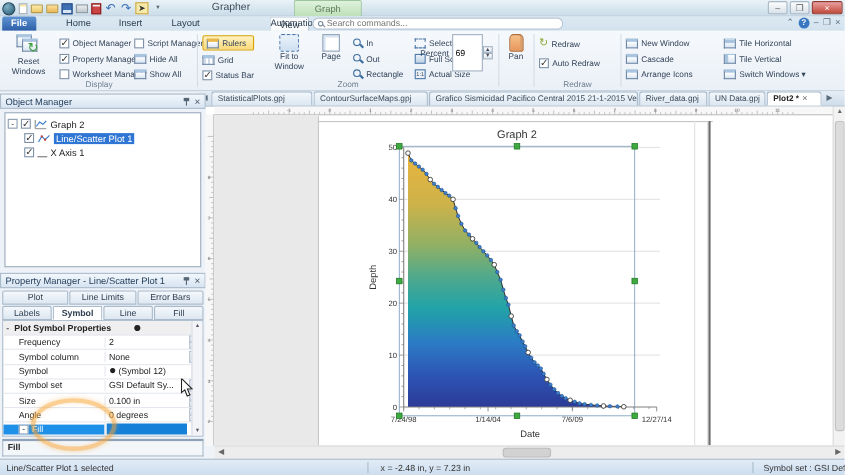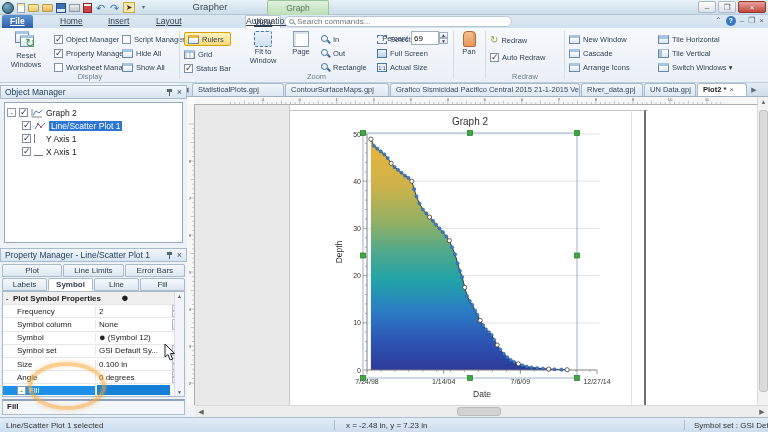--- a/index.html
+++ b/index.html
@@ -27,21 +27,21 @@
   #ctx-graph { position:absolute; left:267px; top:0px; width:62px; height:15px; text-align:center;
     background:linear-gradient(#DFF2DC,#BCDFB8); border:1px solid #9CC49A; border-bottom:none;
     color:#5A7A58; font-size:8.5px; line-height:14px; border-radius:2px 2px 0 0; }
   #win-controls { position:absolute; right:2px; top:1px; display:flex; gap:2px; }
   .wbtn { width:18px; height:12px; font-size:8px; line-height:11px; text-align:center; color:#555;
     background:linear-gradient(#FDFDFD,#D9E2EA); border:1px solid #A9B8C6; border-radius:2px; }
   .wbtn.close { background:linear-gradient(#E9A0A0,#C14A3A); color:#fff; border-color:#93362B; width:28px; }
 
   
   #tabrow { position:absolute; left:0; top:15px; width:768px; height:13px; background:linear-gradient(#DCE9F2,#D2E2EE); }
-  .mtab { position:absolute; top:0; height:13px; line-height:13px; padding:0 8px; font-size:8.5px; color:#2E3E4E;text-decoration:underline; }
+  .mtab { position:absolute; top:0; height:13px; line-height:13px; padding:0 8px; font-size:8.5px; color:#2E3E4E; }
   .mtab.file { background:linear-gradient(#5E93D2,#2D5FA8); color:#fff; border-radius:2px 2px 0 0; font-weight:bold; }
   .mtab.active { background:#FAFCFE; border:1px solid #B9C6D5; border-bottom:none; border-radius:2px 2px 0 0; }
   #searchbox { position:absolute; left:284px; top:16px; width:228px; height:11px; background:#fff;
     border:1px solid #B9C6D5; border-radius:6px; display:flex; align-items:center; padding:0 4px; gap:3px; }
   #searchbox input { border:none; outline:none; flex:1; font-size:8px; color:#8a97a5; font-family:"Liberation Sans",sans-serif; background:transparent; }
   .mag { width:5px; height:5px; border:1px solid #7A8BA0; border-radius:50%; position:relative; flex:none; }
   .mag::after { content:""; position:absolute; width:3px; height:1px; background:#7A8BA0; transform:rotate(45deg); right:-3px; bottom:-1px; }
   #mini-controls { position:absolute; right:4px; top:16px; display:flex; gap:4px; align-items:center; }
   .mini { font-size:8px; color:#5A6B7C; line-height:10px; }
   .help { width:10px; height:10px; border-radius:50%; background:#3A77C2; color:#fff; text-align:center; line-height:10px; font-size:7.5px; font-weight:bold; }
@@ -59,21 +59,21 @@
   .ck.on::after { content:"✓"; position:absolute; left:0px; top:-2px; font-size:9px; color:#333; }
   .wic { width:11px; height:9px; border:1px solid #6E87A5; background:linear-gradient(#fff,#D9E6F2); border-top:3px solid #A8C4DE; flex:none; }
   .magbtn { width:9px; height:9px; position:relative; flex:none; }
   .magbtn .mg { width:7px; height:7px; border:1.5px solid #3C6E9F; border-radius:50%; position:absolute; }
   .magbtn .mg::after { content:""; position:absolute; width:4px; height:1.5px; background:#3C6E9F; transform:rotate(45deg); right:-4px; bottom:-2px; }
   .rulers-on { background:linear-gradient(#FFF3C2,#FBD978); border:1px solid #D8A200; border-radius:2px; padding:0 3px; }
   .hand-ico { width:13px; height:16px; background:linear-gradient(#F6C08B,#E8975B); border:1px solid #B06A33;
     border-radius:4px 4px 2px 2px; box-shadow:inset -2px 0 0 #D8A06A; }
   .refresh { color:#3A9D3A; font-size:12px; line-height:12px; }
   .spinbox { display:flex; align-items:center; }
-  .spinbox input { width:28px; height:12px; border:1px solid #9FAFC0; font-size:8px; padding:6px 2px; font-family:"Liberation Sans",sans-serif; }
+  .spinbox input { width:28px; height:12px; border:1px solid #9FAFC0; font-size:8px; padding:16px 2px; font-family:"Liberation Sans",sans-serif; }
   .spincol { display:flex; flex-direction:column; width:9px; }
   .spincol span { font-size:5px; line-height:5.5px; text-align:center; color:#445; border:1px solid #9FAFC0; background:linear-gradient(#fff,#dde5ee); height:6px; }
 
   
   #doctabs { position:absolute; left:180px; top:83px; width:588px; height:14px;
     background:linear-gradient(#E4EDF5,#CFDDEA); border-bottom:1px solid #9FB0C0; display:flex; align-items:flex-end; }
   .navarr { width:12px; font-size:7px; color:#5A6B7C; text-align:center; line-height:13px; flex:none; }
   .dtab { height:13px; line-height:12px; font-size:7.5px; color:#3A4A5A; padding:0 5px;
     border:1px solid #A9BACA; border-bottom:none; border-radius:3px 3px 0 0;
     background:linear-gradient(#F2F7FB,#DCE7F1); margin-right:1px; white-space:nowrap; overflow:hidden; flex:none; }
@@ -399,26 +399,20 @@
       </div>
       <div class="trow">
         <span class="indent"></span>
         <span class="ck on"></span>
         <svg class="tree-ico" width="12" height="10">
             <polyline points="1,8 4,3 7,6 11,2" stroke="#3A7BC8" fill="none"></polyline>
             <circle cx="4" cy="3" r="1" fill="#C33"></circle>
             <circle cx="7" cy="6" r="1" fill="#C33"></circle>
           </svg>
         <span class="sel-label">Line/Scatter Plot 1</span>
-      </div>
-      <div class="trow">
-        <span class="indent"></span>
-        <span class="ck on"></span>
-        <span class="tree-ico" style="width:9px;height:9px;border-left:1px solid #777;"></span>
-        <span>Y Axis 1</span>
       </div>
       <div class="trow">
         <span class="indent"></span>
         <span class="ck on"></span>
         <span class="tree-ico" style="width:9px;height:9px;border-bottom:1px solid #777;"></span>
         <span>X Axis 1</span>
       </div>
     </div>
   </div>
 

